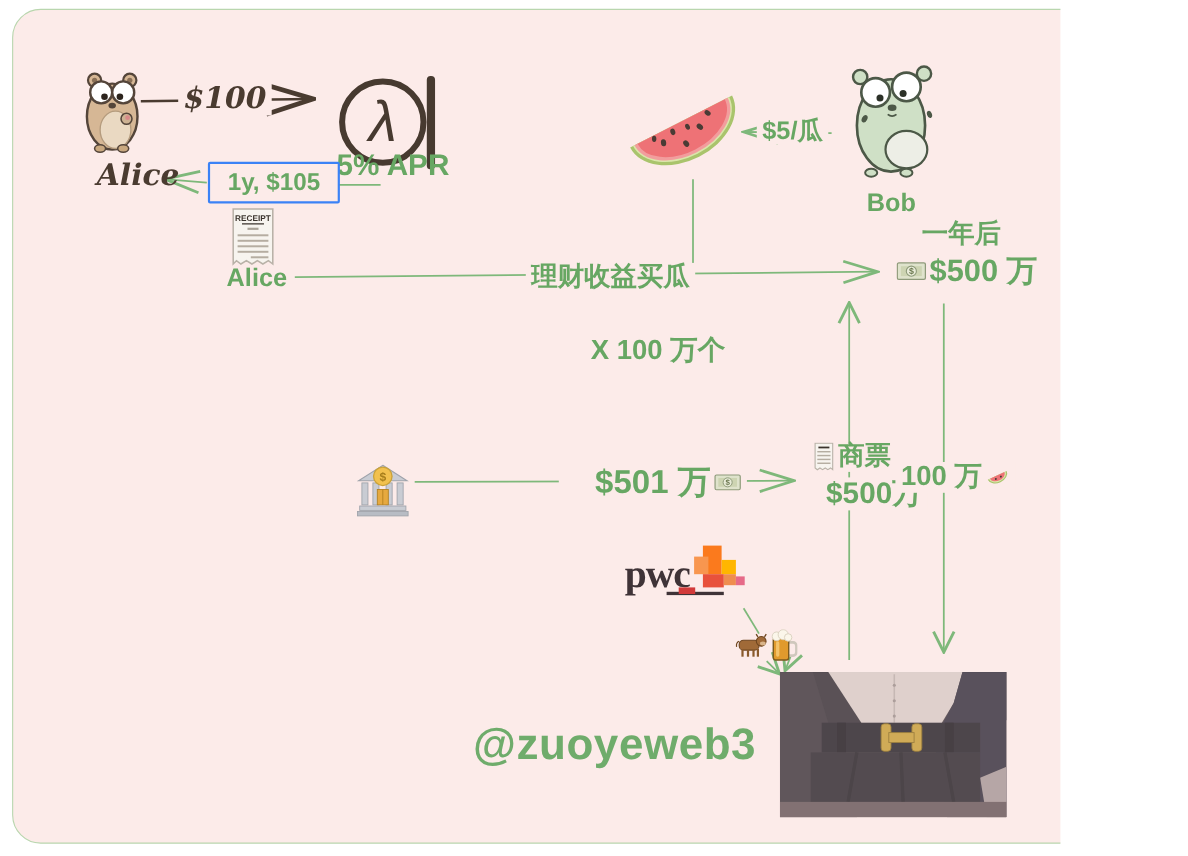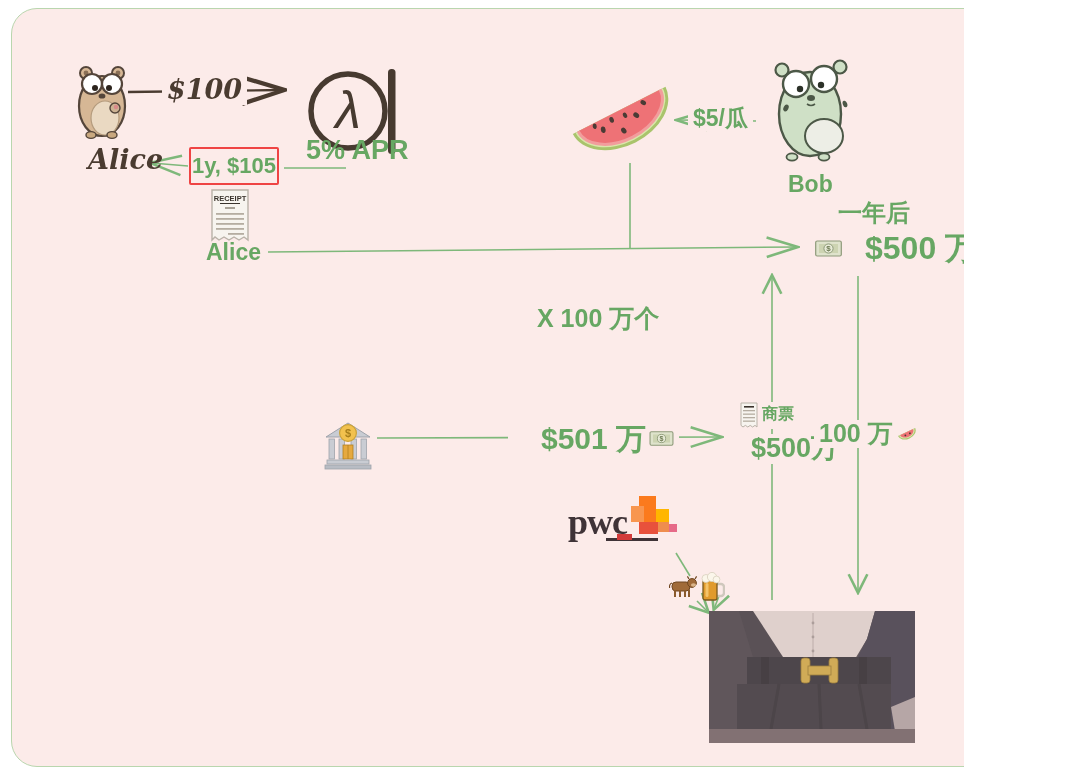--- a/index.html
+++ b/index.html
@@ -7,23 +7,23 @@
   #stage{position:relative;width:964px;height:778px;overflow:hidden;background:#ffffff;}
   #card{position:absolute;left:11px;top:8px;width:1057px;height:757px;
     background:#fcebe9;border:1.5px solid #b9d6ae;border-radius:26px;}
   .abs{position:absolute;}
   #wires{position:absolute;left:0;top:0;z-index:1;}
   .lbl{position:absolute;z-index:3;color:#67a763;font-weight:600;line-height:1.1;white-space:nowrap;}
   .mask{background:#fcebe9;padding:0 5px;}
   .hand{position:absolute;z-index:3;color:#4a3b30;font-family:"DejaVu Serif",serif;
     font-style:italic;font-weight:700;white-space:nowrap;}
   .row{display:flex;align-items:center;gap:3px;}
-  #note-box{position:absolute;z-index:3;border:2px solid #ef4444;border-radius:2px;
+  #note-box{position:absolute;z-index:3;border:2px solid #3b82f6;border-radius:2px;
     background:#fcebe9;color:#67a763;font-weight:600;font-size:22px;
-    padding:4px 1px;}
+    padding:4px 16px;}
   #watermark{position:absolute;z-index:3;color:#6fac6b;font-size:40px;font-weight:700;letter-spacing:.5px;}
   #pwc-wrap{position:absolute;z-index:3;display:flex;align-items:center;}
   #pwc-word{font-family:"Liberation Serif",serif;font-weight:700;font-size:36px;
     color:#3f3337;line-height:.8;letter-spacing:-1px;}
   #pwc-underline{position:absolute;left:38px;top:36px;width:52px;height:3px;background:#3f3337;}
   #pwc-blocks{position:relative;width:52px;height:46px;margin-left:4px;margin-top:-6px;}
   .blk{position:absolute;}
   svg text{font-family:"Liberation Sans",sans-serif;}
 </style>
 </head>
@@ -99,20 +99,21 @@
     <rect x="17" y="19" width="10" height="2" fill="#a8a196"></rect>
     <rect x="8" y="25" width="28" height="1.8" fill="#b5ada1"></rect>
     <rect x="8" y="30" width="28" height="1.8" fill="#b5ada1"></rect>
     <rect x="8" y="35" width="28" height="1.8" fill="#b5ada1"></rect>
     <rect x="8" y="40" width="28" height="1.8" fill="#b5ada1"></rect>
     <rect x="20" y="45" width="16" height="1.8" fill="#b5ada1"></rect>
   </svg>
 
   <div class="lbl" style="left:206px;top:240px;font-size:23px;">Alice</div>
 
+  <div class="lbl mask" style="left:478px;top:239px;font-size:24px;">理财收益买瓜</div>
 
   <div class="lbl" style="left:537px;top:305px;font-size:25px;">X 100 万个</div>
 
   <svg class="abs" style="left:558px;top:70px;z-index:2" width="126" height="96" viewBox="0 0 126 96">
     <g transform="rotate(-27 63 44)">
       <path d="M11,40 A52,36 0 0 0 115,40 Z" fill="#a9c46c"></path>
       <path d="M14,40 A49,33 0 0 0 112,40 Z" fill="#dbe5ab"></path>
       <path d="M17,40 A46,30 0 0 0 109,40 Z" fill="#ee7276"></path>
       <path d="M17,40 A46,30 0 0 0 109,40" fill="none" stroke="#f29d9d" stroke-width="3"></path>
       <ellipse cx="40" cy="50" rx="2.4" ry="3.2" fill="#4a3b35" transform="rotate(20 40 50)"></ellipse>
@@ -148,21 +149,21 @@
 
   <div class="lbl" style="left:838px;top:200px;font-size:24px;">一年后</div>
 
   <div class="abs row" style="left:815px;top:231px;z-index:3">
     <svg width="27" height="19" viewBox="0 0 27 19">
       <rect x="0.7" y="2" width="25.6" height="15" rx="1.5" fill="#dfe3cc" stroke="#8e9a7a" stroke-width="1.2"></rect>
       <rect x="4" y="5" width="19" height="9" fill="#cdd4b2"></rect>
       <circle cx="13.5" cy="9.5" r="4.6" fill="#e9ecd9" stroke="#8e9a7a" stroke-width="1"></circle>
       <text x="13.5" y="12.4" text-anchor="middle" font-size="8" font-weight="bold" fill="#6d7a52">$</text>
     </svg>
-    <span class="lbl" style="position:static;font-size:32px;margin-left:20px;">$500 万</span>
+    <span class="lbl" style="position:static;font-size:28px;">$500 万</span>
   </div>
 
   <svg class="abs" style="left:324px;top:420px;z-index:2" width="48" height="50" viewBox="0 0 48 50">
     <polygon points="24,3 46,17 2,17" fill="#c9ccd3" stroke="#9fa3ab" stroke-width="1"></polygon>
     <rect x="5" y="19" width="5.5" height="20" fill="#c9ccd3" stroke="#9fa3ab" stroke-width="0.8"></rect>
     <rect x="15" y="19" width="5.5" height="20" fill="#c9ccd3" stroke="#9fa3ab" stroke-width="0.8"></rect>
     <rect x="27" y="19" width="5.5" height="20" fill="#c9ccd3" stroke="#9fa3ab" stroke-width="0.8"></rect>
     <rect x="37" y="19" width="5.5" height="20" fill="#c9ccd3" stroke="#9fa3ab" stroke-width="0.8"></rect>
     <rect x="19" y="25" width="10" height="14" fill="#e6a93f" stroke="#b3801f" stroke-width="0.8"></rect>
     <line x1="24" y1="25" x2="24" y2="39" stroke="#b3801f" stroke-width="0.8"></line>
@@ -184,21 +185,21 @@
 
   <div class="abs row mask" style="left:734px;top:402px;z-index:3">
     <svg width="20" height="27" viewBox="0 0 20 27">
       <path d="M2,1 h16 v24 l-2,-1.6 -2.4,1.6 -2.4,-1.6 -2.4,1.6 -2.4,-1.6 -2.4,1.6 -2,-1.6 Z" fill="#f7f4ef" stroke="#b9b2a8" stroke-width="1"></path>
       <rect x="5" y="4" width="10" height="1.6" fill="#3a332c"></rect>
       <rect x="4" y="8" width="12" height="1.3" fill="#b5ada1"></rect>
       <rect x="4" y="11.5" width="12" height="1.3" fill="#b5ada1"></rect>
       <rect x="4" y="15" width="12" height="1.3" fill="#b5ada1"></rect>
       <rect x="4" y="18.5" width="12" height="1.3" fill="#b5ada1"></rect>
     </svg>
-    <span class="lbl" style="position:static;font-size:16px;font-family:Liberation Mono, monospace;">商票</span>
+    <span class="lbl" style="position:static;font-size:24px;">商票</span>
   </div>
   <div class="lbl mask" style="left:734px;top:434px;font-size:27px;margin-left:12px;">$500万</div>
 
   <div class="abs row mask" style="left:814px;top:420px;z-index:3">
     <span class="lbl" style="position:static;font-size:25px;">100 万</span>
     <svg width="22" height="20" viewBox="0 0 22 20">
       <g transform="rotate(-25 11 9)">
         <path d="M1.5,8 A9.5,7 0 0 0 20.5,8 Z" fill="#a9c46c"></path>
         <path d="M2.6,8 A8.4,6 0 0 0 19.4,8 Z" fill="#dbe5ab"></path>
         <path d="M3.8,8 A7.2,5 0 0 0 18.2,8 Z" fill="#ee7276"></path>
@@ -264,13 +265,14 @@
       <rect x="120" y="47" width="9" height="25" rx="3" fill="#c79f3c" stroke="#8a6b20" stroke-width="0.8"></rect>
       <rect x="99" y="55" width="23" height="9" fill="#c79f3c" stroke="#8a6b20" stroke-width="0.8"></rect>
       <text x="110.5" y="0" font-size="0.1" fill="#c79f3c">H</text>
     </g>
     <rect x="28" y="73" width="154" height="45" fill="#332d34"></rect>
     <path d="M70,73 L62,118 M110,73 L112,118 M150,73 L158,118" stroke="#2a252b" stroke-width="3" fill="none"></path>
     <rect x="0" y="118" width="206" height="14" fill="#6b5a5e"></rect>
     <rect width="206" height="132" fill="#fcebe9" opacity="0.16"></rect>
   </svg>
 
+  <div id="watermark" style="left:430px;top:655px;">@zuoyeweb3</div>
 </div>
 
 </body></html>

